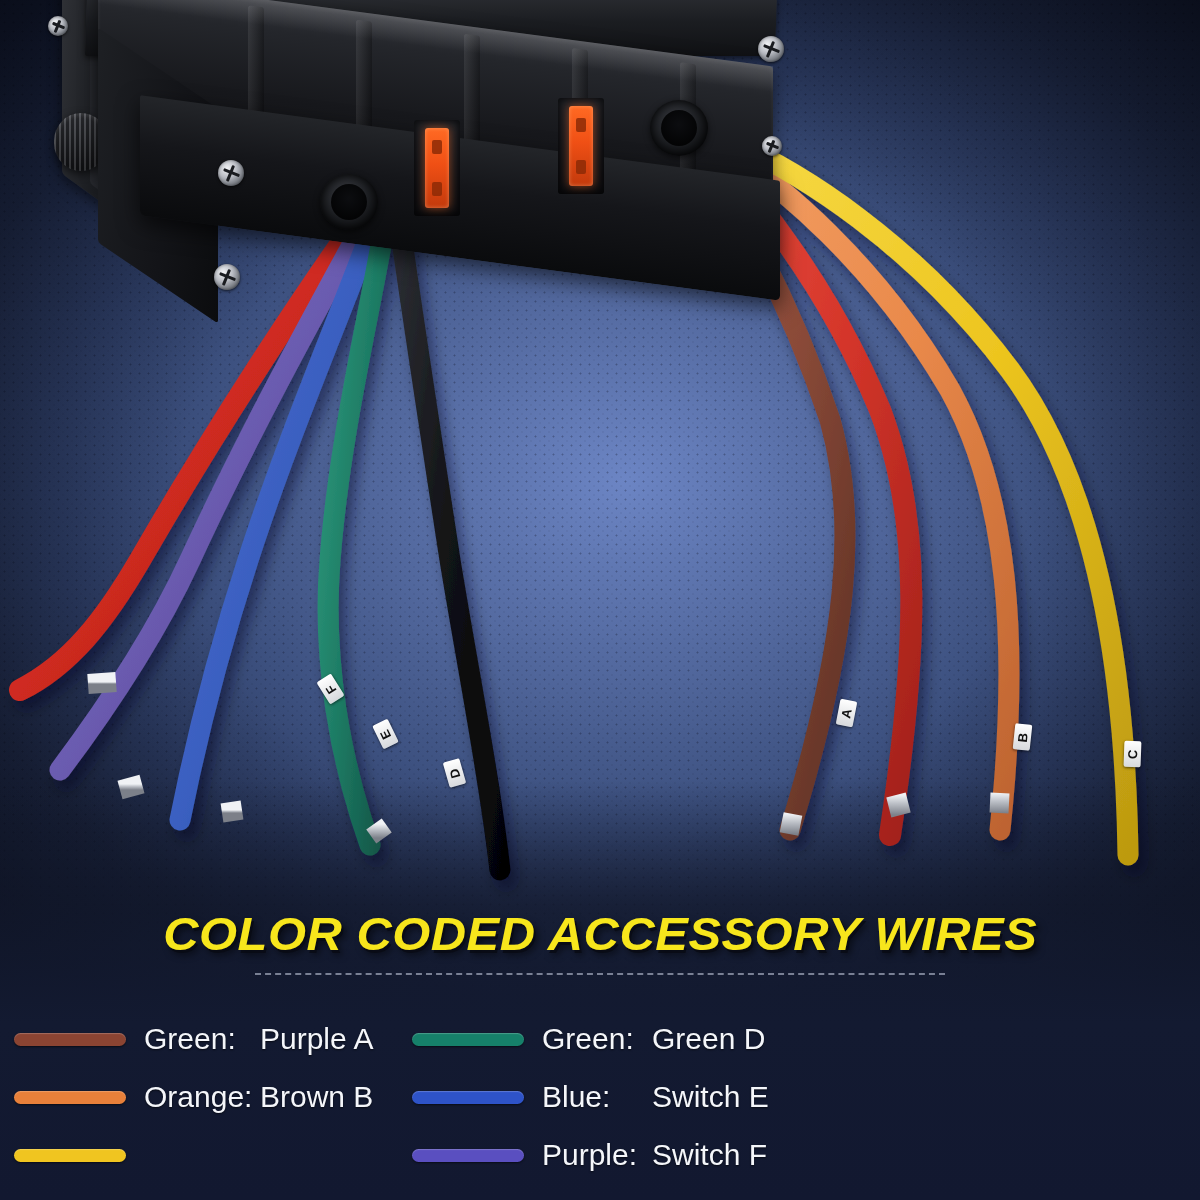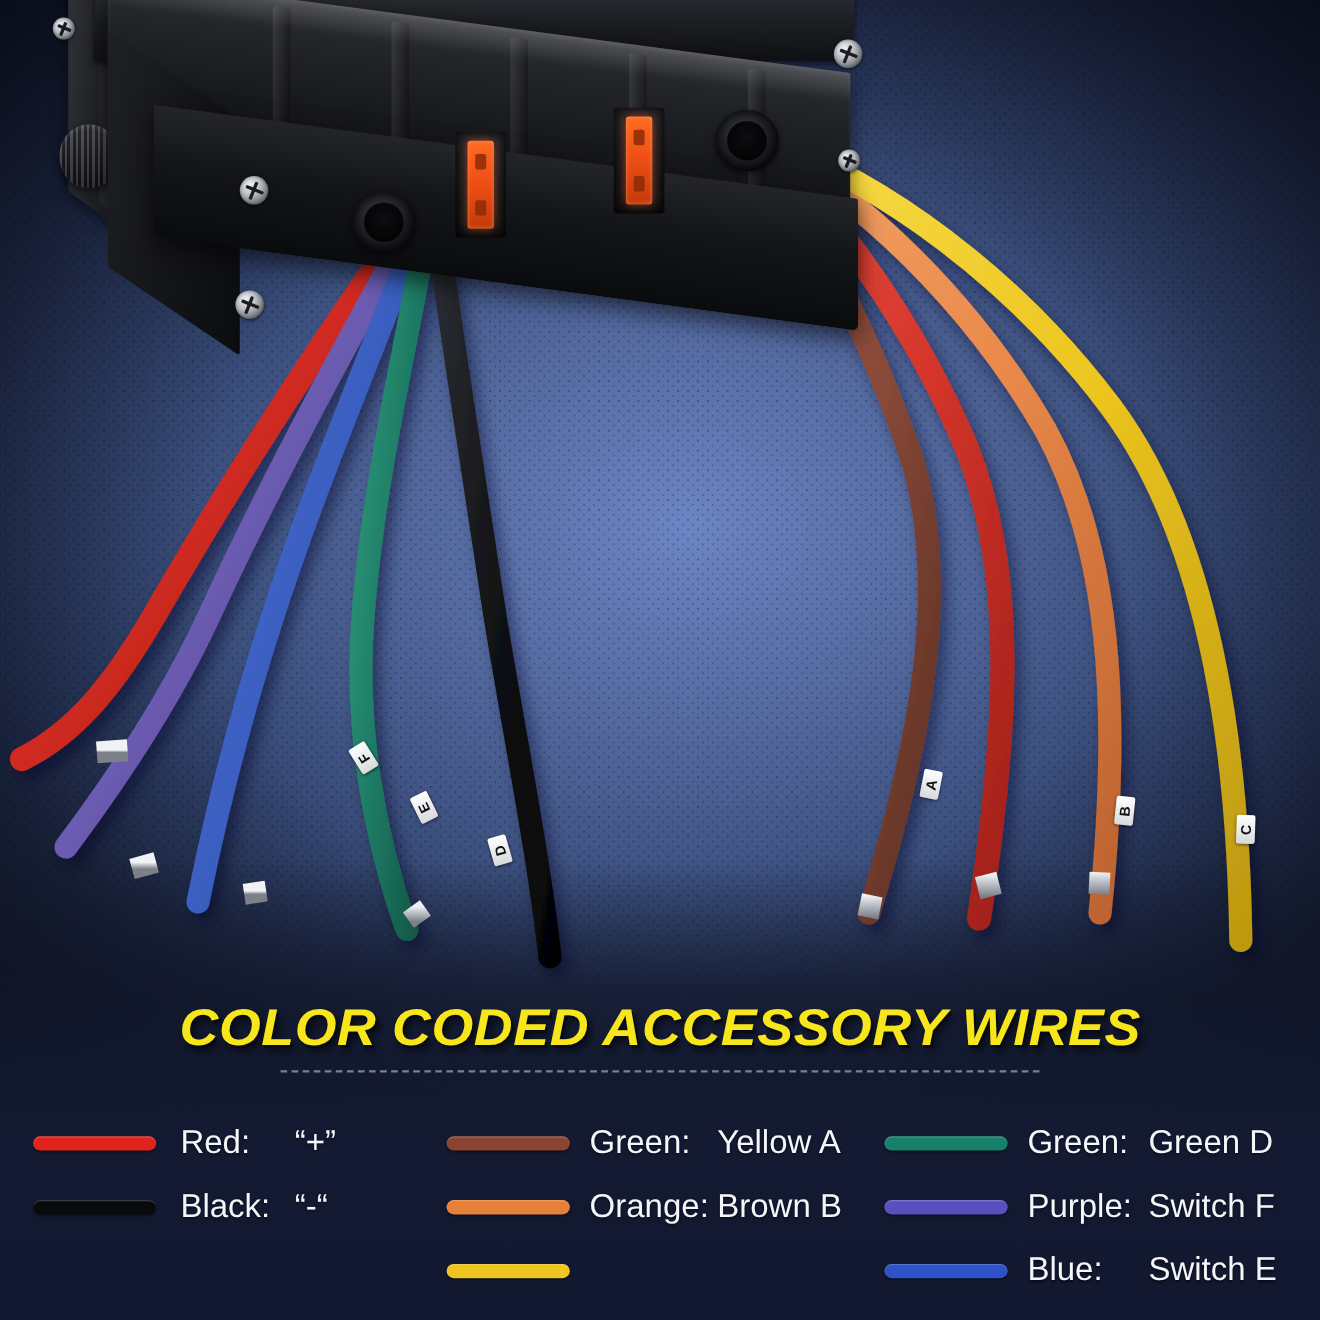--- a/index.html
+++ b/index.html
@@ -346,44 +346,27 @@
     </div>
   </div>
 
   <div id="title-wrap">
     <div id="title">COLOR CODED ACCESSORY WIRES</div>
     <div id="title-rule"></div>
   </div>
 
   <div id="legend">
 
-    <div class="lcol c1">
-      <div class="lrow">
-        <div class="sw" style="background:#e0241c;"></div>
-        <div class="ltext">
-          <span class="lname">Red:</span>
-          <span class="lval">“+”</span>
-        </div>
-      </div>
-      <div class="lrow">
-        <div class="sw" style="background:#090a0c;"></div>
-        <div class="ltext">
-          <span class="lname">Black:</span>
-          <span class="lval">“-“</span>
-        </div>
-      </div>
-      <div class="lrow empty"></div>
-    </div>
 
     <div class="lcol c2">
       <div class="lrow">
         <div class="sw" style="background:#8b4432;"></div>
         <div class="ltext">
           <span class="lname">Green:</span>
-          <span class="lval">Yellow A</span>
+          <span class="lval">Purple A</span>
         </div>
       </div>
       <div class="lrow">
         <div class="sw" style="background:#e8803a;"></div>
         <div class="ltext">
           <span class="lname">Orange:</span>
           <span class="lval">Brown B</span>
         </div>
       </div>
       <div class="lrow">
@@ -393,29 +376,29 @@
 
     <div class="lcol c3">
       <div class="lrow">
         <div class="sw" style="background:#16806a;"></div>
         <div class="ltext">
           <span class="lname">Green:</span>
           <span class="lval">Green D</span>
         </div>
       </div>
       <div class="lrow">
+        <div class="sw" style="background:#2e53c8;"></div>
+        <div class="ltext">
+          <span class="lname">Blue:</span>
+          <span class="lval">Switch E</span>
+        </div>
+      </div>
+      <div class="lrow">
         <div class="sw" style="background:#5a4fc0;"></div>
         <div class="ltext">
           <span class="lname">Purple:</span>
           <span class="lval">Switch F</span>
         </div>
       </div>
-      <div class="lrow">
-        <div class="sw" style="background:#2e53c8;"></div>
-        <div class="ltext">
-          <span class="lname">Blue:</span>
-          <span class="lval">Switch E</span>
-        </div>
-      </div>
     </div>
 
   </div>
 </div>
 
 </body></html>

